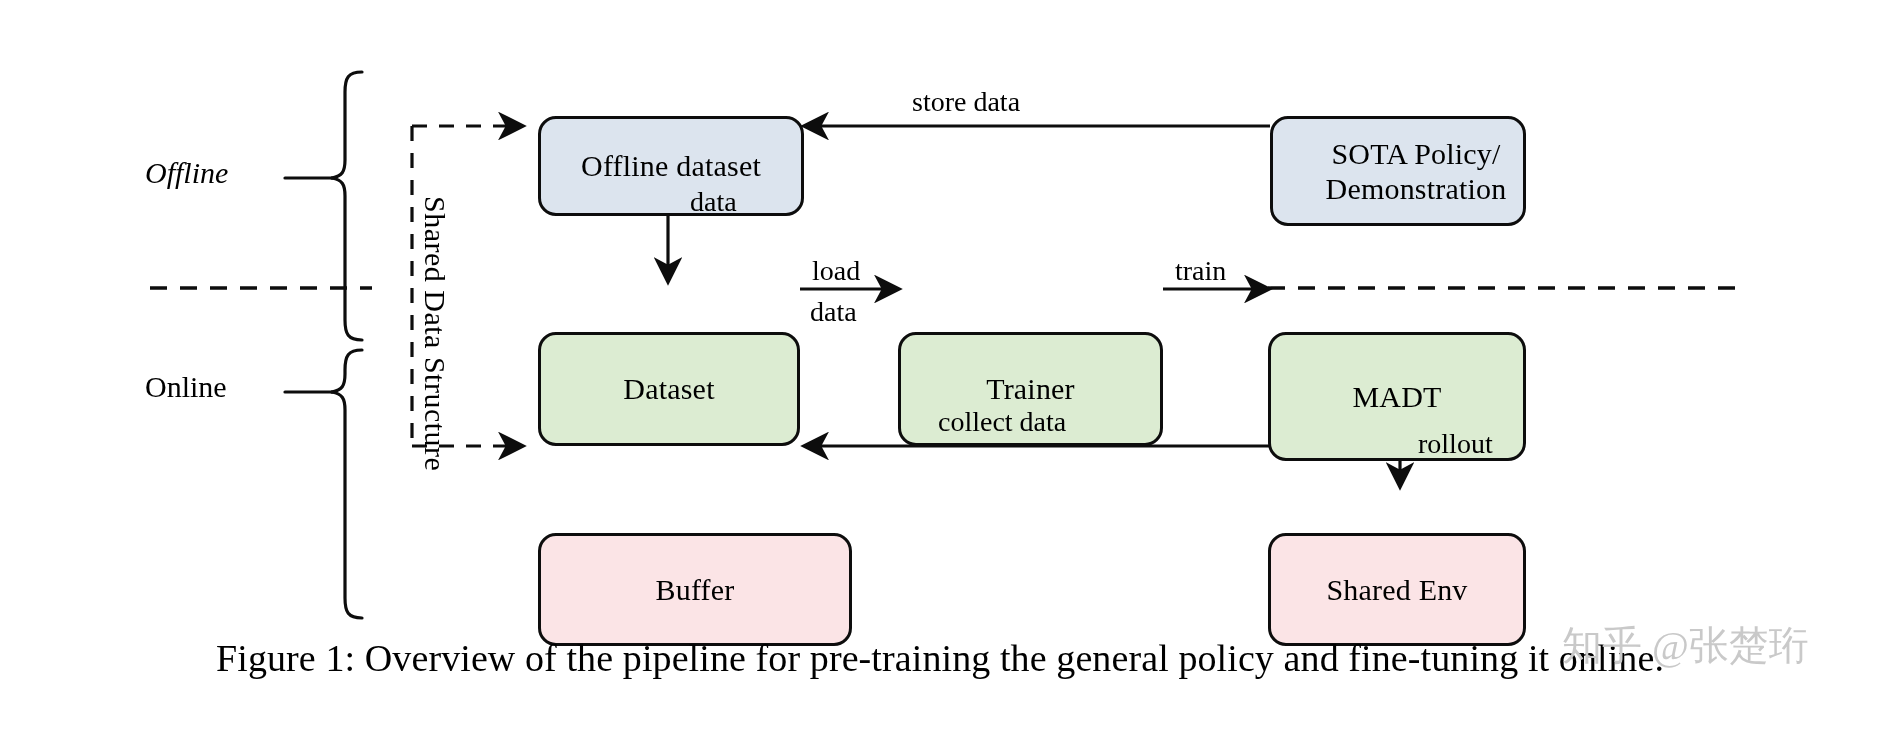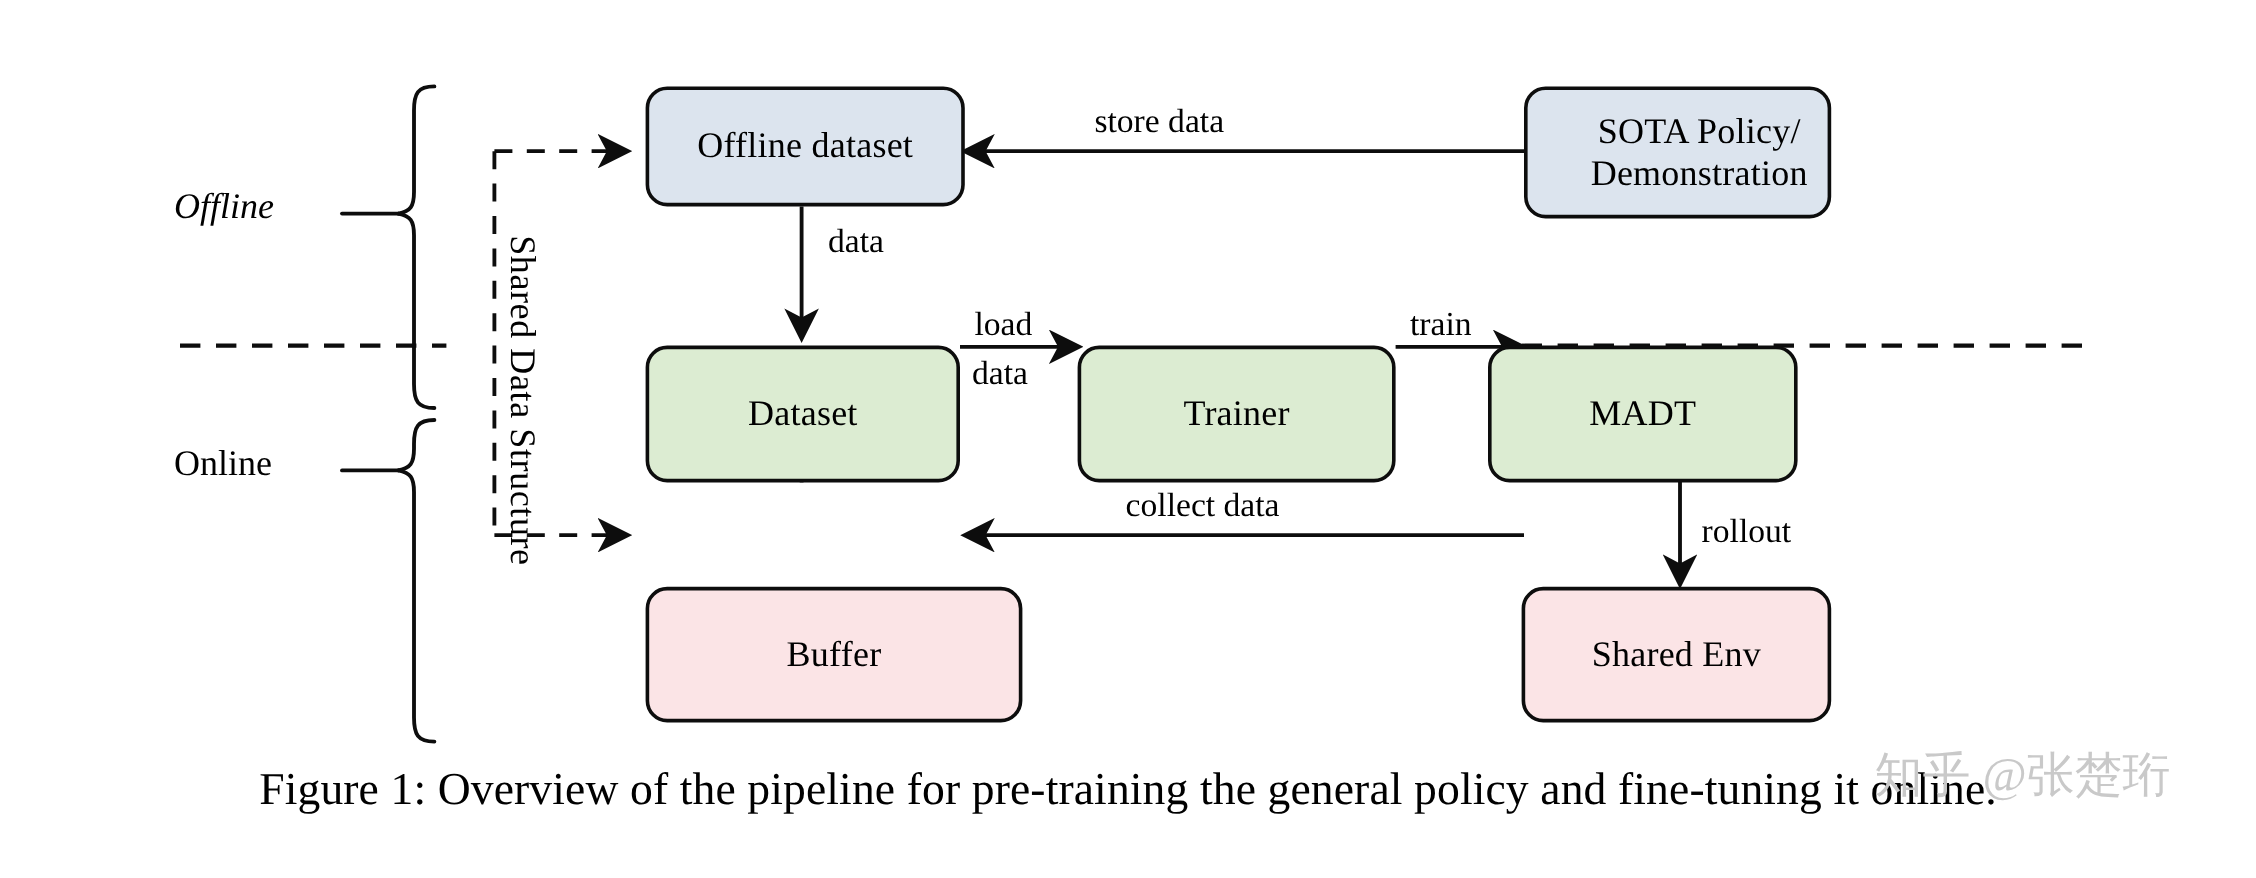--- a/index.html
+++ b/index.html
@@ -35,20 +35,21 @@
     box-sizing: border-box;
     border: 3px solid #0d0d0d;
     border-radius: 18px;
     display: flex;
     align-items: center;
     justify-content: center;
     text-align: center;
     line-height: 1.18;
     font-size: 30px;
     letter-spacing: 0.2px;
+    margin-top: 44px;
   }
   .node.blue  { background: #dce4ee; }
   .node.green { background: #dcecd2; }
   .node.pink  { background: #fbe4e6; }
 
   .node-label { display: block; padding: 0 6px; }
 
   .edge-label {
     position: absolute;
     font-size: 28px;
@@ -152,21 +153,21 @@
   </div>
 
   <div class="node green" style="left:538px; top:288px; width:262px; height:114px;">
     <span class="node-label">Dataset</span>
   </div>
 
   <div class="node green" style="left:898px; top:288px; width:265px; height:114px;">
     <span class="node-label">Trainer</span>
   </div>
 
-  <div class="node green" style="left:1240px; top:288px; width:258px; height:114px;">
+  <div class="node green" style="left:1268px; top:288px; width:258px; height:129px;">
     <span class="node-label">MADT</span>
   </div>
 
   <div class="node pink" style="left:538px; top:489px; width:314px; height:113px;">
     <span class="node-label">Buffer</span>
   </div>
 
   <div class="node pink" style="left:1268px; top:489px; width:258px; height:113px;">
     <span class="node-label">Shared Env</span>
   </div>

